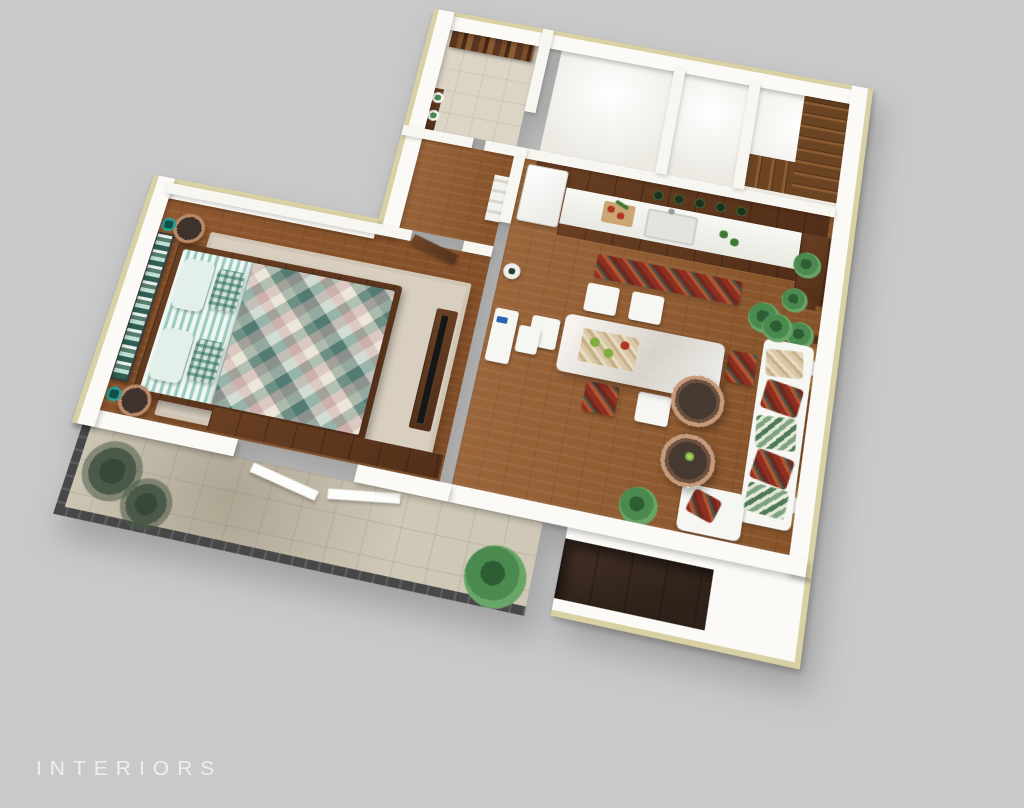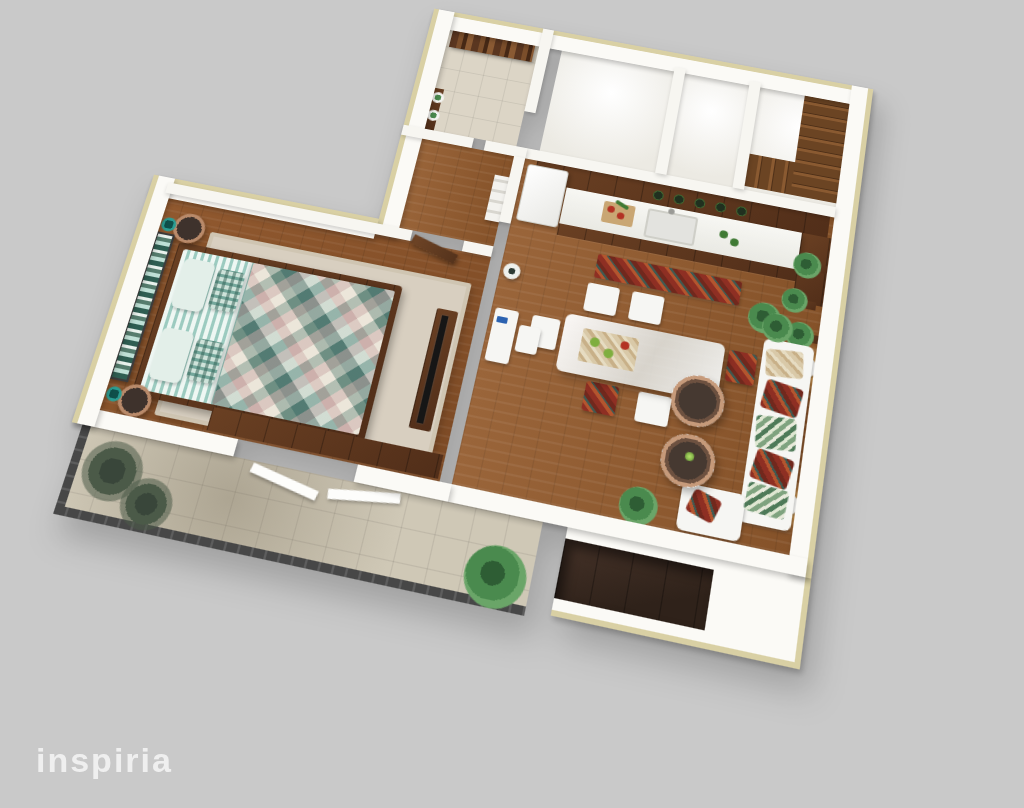--- a/index.html
+++ b/index.html
@@ -204,16 +204,16 @@
     <div class="abs wall-in" style="left:304px;top:134px;width:41px;height:11px"></div>
     <div class="abs wall-in" style="left:470px;top:16px;width:11px;height:118px"></div>
     <div class="abs wall-in" style="left:545px;top:16px;width:11px;height:118px"></div>
     <div class="abs wall-in" style="left:334px;top:145px;width:11px;height:70px"></div>
     <div class="abs wall-in" style="left:16px;top:241px;width:240px;height:11px"></div>
     <div class="abs wall-in" style="left:306px;top:241px;width:28px;height:11px"></div>
 
   </div>
 
   <div class="logo">
-    <div class="brand">inspiria</div>
+    <div class="sub">INTERIORS</div>
   </div>
 
 </div>
 
 </body></html>

